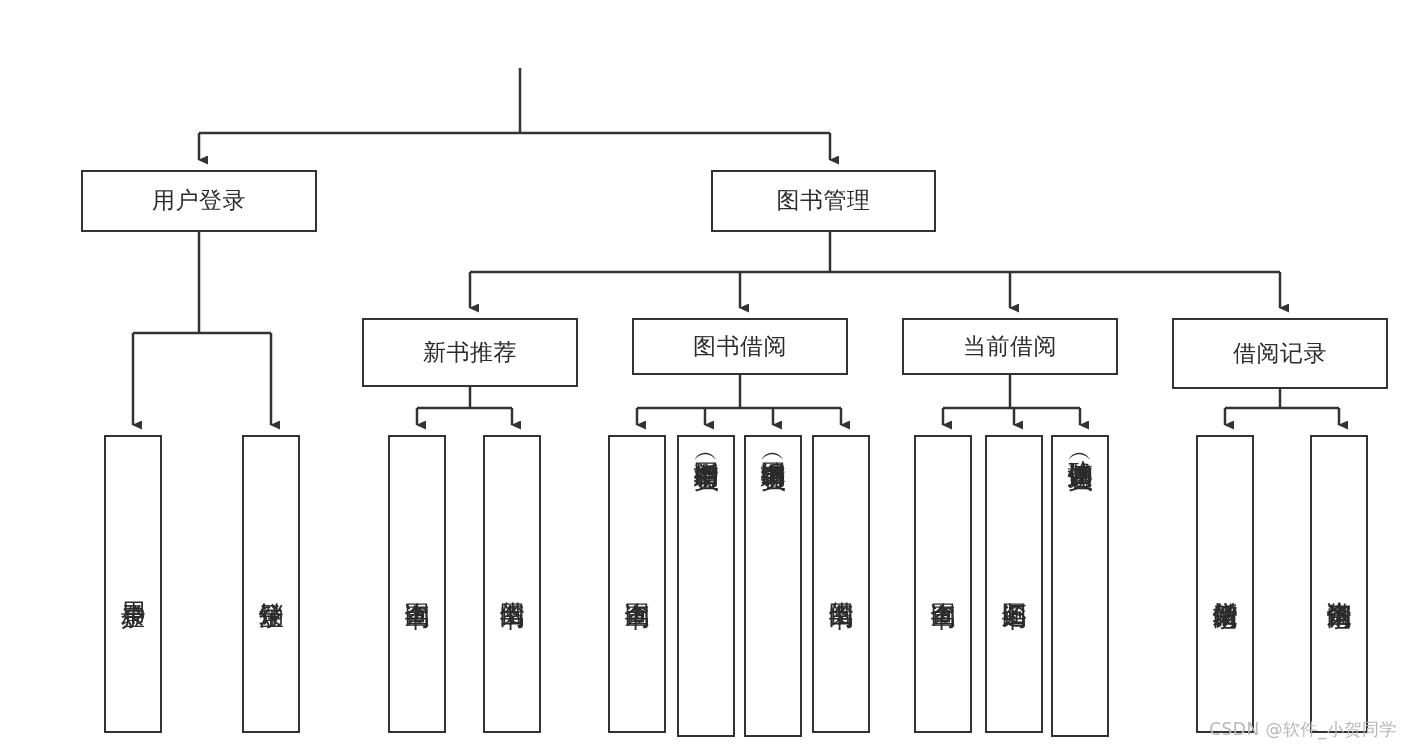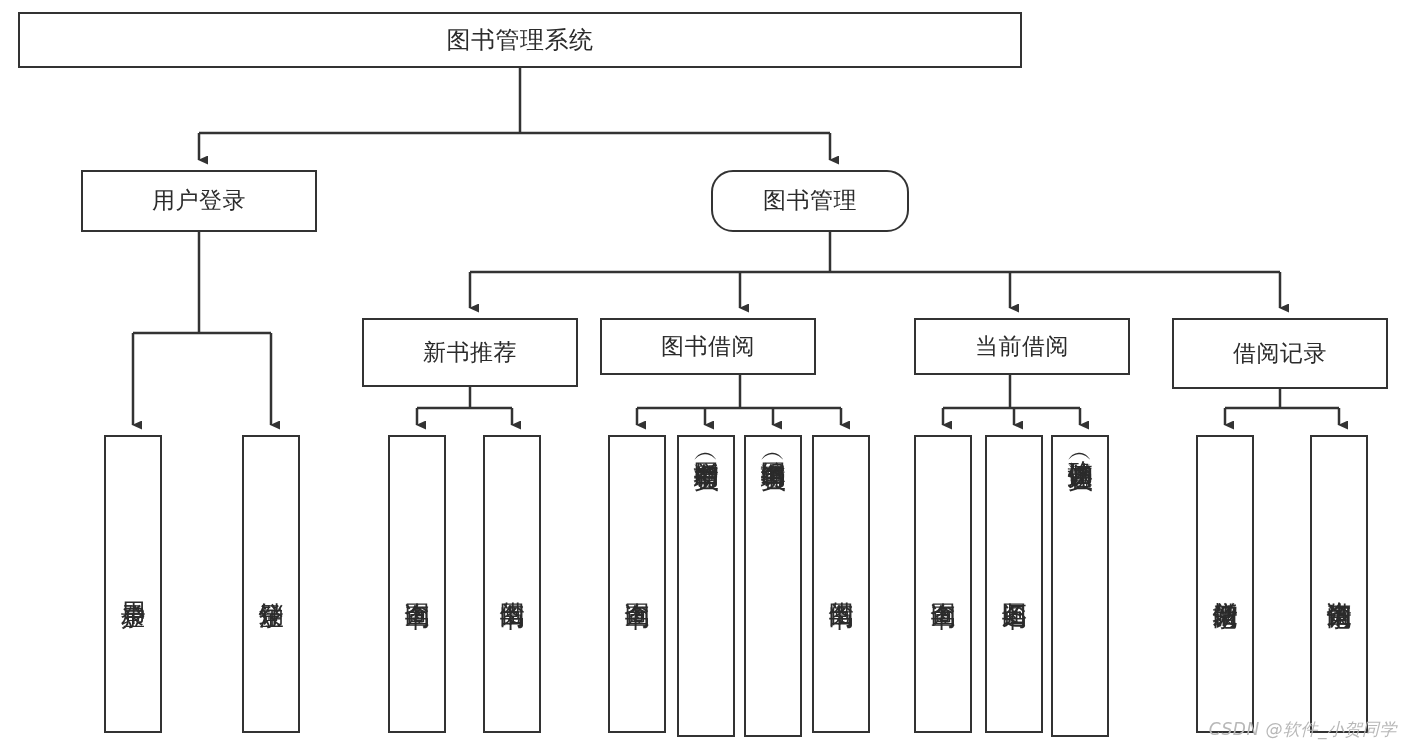--- a/index.html
+++ b/index.html
@@ -66,21 +66,20 @@
   }
   #watermark {
     position: absolute;
     right: 8px;
     bottom: 6px;
     font-size: 17px;
     color: #b8b8b8;
     letter-spacing: 0.5px;
     white-space: nowrap;
     user-select: none;
-    font-style: italic;
   }
 </style>
 </head>
 <body>
 
 <div id="diagram-root">
 
   <svg id="edge-layer" width="1405" height="747" viewBox="0 0 1405 747">
     <defs>
       <marker id="arrowhead" markerWidth="9" markerHeight="10" refX="4.5" refY="9" orient="auto" markerUnits="userSpaceOnUse">
@@ -124,38 +123,35 @@
       <path d="M 1014 408 L 1014 425" marker-end="url(#arrowhead)"></path>
       <path d="M 1080 408 L 1080 425" marker-end="url(#arrowhead)"></path>
 
       <path d="M 1280 375 L 1280 408"></path>
       <path d="M 1225 408 L 1339 408"></path>
       <path d="M 1225 408 L 1225 425" marker-end="url(#arrowhead)"></path>
       <path d="M 1339 408 L 1339 425" marker-end="url(#arrowhead)"></path>
     </g>
   </svg>
 
-  <div class="node node-h node-root" style="left:18px; top:12px; width:1004px; height:56px;">
-    <span>图书管理系统</span>
-  </div>
 
   <div class="node node-h" style="left:81px; top:170px; width:236px; height:62px;">
     <span>用户登录</span>
   </div>
-  <div class="node node-h" style="left:711px; top:170px; width:198px; height:62px;border-radius:22px;">
+  <div class="node node-h" style="left:711px; top:170px; width:225px; height:62px;">
     <span>图书管理</span>
   </div>
 
   <div class="node node-h" style="left:362px; top:318px; width:216px; height:69px;">
     <span>新书推荐</span>
   </div>
-  <div class="node node-h" style="left:600px; top:318px; width:216px; height:57px;">
+  <div class="node node-h" style="left:632px; top:318px; width:216px; height:57px;">
     <span>图书借阅</span>
   </div>
-  <div class="node node-h" style="left:902px; top:318px; width:216px; height:57px;margin-left:12px;">
+  <div class="node node-h" style="left:902px; top:318px; width:216px; height:57px;">
     <span>当前借阅</span>
   </div>
   <div class="node node-h" style="left:1172px; top:318px; width:216px; height:71px;">
     <span>借阅记录</span>
   </div>
 
   <div class="node node-v" style="left:104px; top:435px; width:58px; height:298px;">
     <span class="vlabel">用户登录</span>
   </div>
   <div class="node node-v" style="left:242px; top:435px; width:58px; height:298px;">

